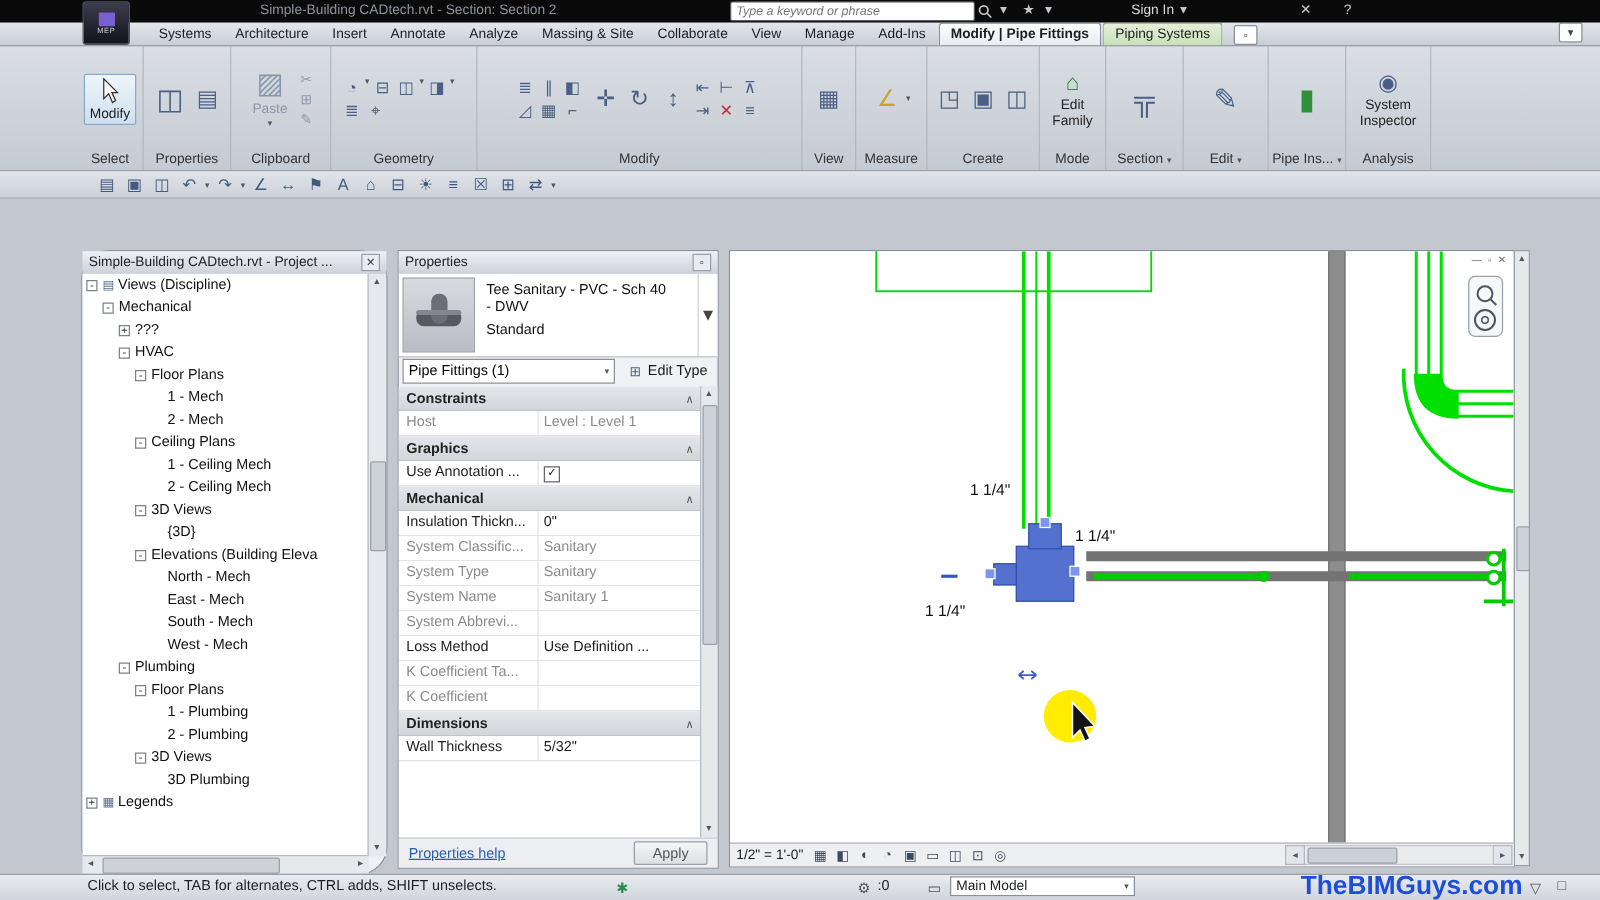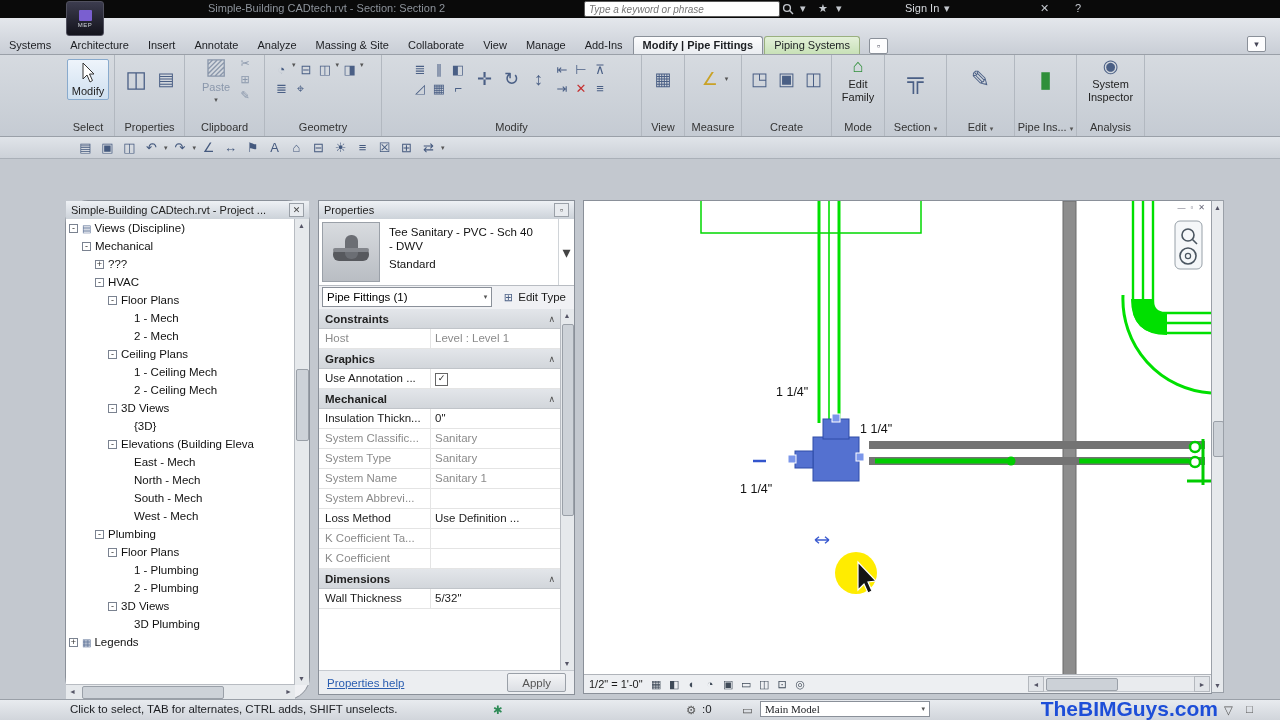--- a/index.html
+++ b/index.html
@@ -12,22 +12,22 @@
     border:1px solid #50505e;border-radius:3px;z-index:40;display:flex;flex-direction:column;align-items:center;justify-content:center;gap:1px;}
   .appbadge .ab-sq{width:13px;height:11px;background:#7a5fd0;border-radius:1px;}
   .appbadge .ab-t{font-size:6px;color:#cfd3da;letter-spacing:.5px;}
   .searchbox{position:absolute;left:584px;top:1px;width:194px;height:14px;background:#fff;border:1px solid #5a5a5a;
     border-radius:2px;display:flex;align-items:center;}
   .searchbox input{border:none;outline:none;width:100%;font-size:10px;font-style:italic;color:#777;
     padding:0 4px;font-family:"Liberation Sans",sans-serif;background:transparent;}
   .tb-ic{position:absolute;top:1px;font-size:11px;color:#c3c7cd;line-height:15px;}
   .signin{position:absolute;left:905px;top:2px;font-size:11px;color:#d6d9de;}
   
-  .tabsrow{position:absolute;left:0;top:18px;width:100%;height:37px;background:linear-gradient(#e4e7ec,#c9ced6);
-    border-bottom:1px solid #9aa0a8;display:flex;align-items:flex-end;box-sizing:border-box;z-index:10;}
+  .tabsrow{position:absolute;left:0;top:18px;width:100%;height:19px;background:linear-gradient(#e4e7ec,#c9ced6);
+    border-bottom:1px solid #9aa0a8;display:flex;align-items:flex-end;padding-left:118px;box-sizing:border-box;z-index:10;}
   .tab{font-size:11px;color:#1c1e22;padding:2px 9px 3px;margin-right:1px;white-space:nowrap;}
   .tab.active{background:linear-gradient(#fdfdfe,#e9ecf0);border:1px solid #8a9099;border-bottom:none;
     border-radius:3px 3px 0 0;font-weight:bold;}
   .tab.contextual{background:linear-gradient(#e3f0d9,#c8e1b7);border:1px solid #9ab07f;border-bottom:none;border-radius:3px 3px 0 0;}
   .tabtool{width:17px;height:14px;background:#fdfdfe;border:1px solid #8a9099;border-radius:2px;margin-left:8px;
     font-size:9px;color:#445;display:inline-flex;align-items:center;justify-content:center;}
   .tabtool.far{position:absolute;right:14px;bottom:2px;}
   
   .ribbon{position:absolute;left:0;top:37px;width:100%;height:100px;background:linear-gradient(#dadee3,#c5cbd3);
     border-bottom:1px solid #9aa0a8;display:flex;padding-left:62px;box-sizing:border-box;}
@@ -110,22 +110,22 @@
   .hsb2{margin-left:auto;margin-right:1px;display:flex;align-items:center;height:14px;}
   .hsb2 .sb2{width:14px;height:14px;font-size:7px;color:#556;background:#e2e5e9;border:1px solid #b4b8be;
     display:flex;align-items:center;justify-content:center;}
   .hsb2 .track{width:150px;height:14px;background:#e9ebee;border-top:1px solid #c4c8ce;border-bottom:1px solid #c4c8ce;position:relative;}
   .hsb2 .thumb2{position:absolute;left:2px;top:1px;width:70px;height:11px;background:#ccd1d7;border:1px solid #9aa0a8;border-radius:2px;}
   .canvas-vsb{position:absolute;left:1211px;top:200px;width:13px;height:493px;background:#e6e9ec;border:1px solid #9aa0a8;box-sizing:border-box;}
   
   .statusbar{position:absolute;left:0;bottom:0;width:100%;height:20px;background:linear-gradient(#e8ebef,#d1d5db);
     border-top:1px solid #9aa0a8;font-size:11.5px;color:#1c1e22;z-index:30;}
   .sb-item{position:absolute;top:3px;white-space:nowrap;}
-  .sb-combo{position:absolute;left:760px;top:1px;width:170px;height:16px;background:#fff;border:1px solid #8a9099;
-    font-size:11px;display:flex;align-items:center;justify-content:space-between;padding:0 4px;box-sizing:border-box;font-family:Liberation Serif, serif;}
+  .sb-combo{position:absolute;left:760px;top:1px;width:148px;height:16px;background:#fff;border:1px solid #8a9099;
+    font-size:11px;display:flex;align-items:center;justify-content:space-between;padding:0 4px;box-sizing:border-box;}
   .watermark{position:absolute;right:62px;bottom:-1px;font-size:21px;font-weight:bold;color:#1d4ed8;z-index:60;letter-spacing:0;}
 </style>
 </head>
 <body>
 
 <div class="screen">
 
   <div class="titlebar">
     <span class="title">Simple-Building CADtech.rvt - Section: Section 2</span>
     <div class="searchbox">
@@ -420,29 +420,29 @@
           <span class="tsp"></span>
           <span class="tgl">-</span>
           <span>Elevations (Building Eleva</span>
         </div>
         <div class="trow">
           <span class="tsp"></span>
           <span class="tsp"></span>
           <span class="tsp"></span>
           <span class="tsp"></span>
           <span class="tsp2"></span>
+          <span>North - Mech</span>
+        </div>
+        <div class="trow">
+          <span class="tsp"></span>
+          <span class="tsp"></span>
+          <span class="tsp"></span>
+          <span class="tsp"></span>
+          <span class="tsp2"></span>
           <span>East - Mech</span>
-        </div>
-        <div class="trow">
-          <span class="tsp"></span>
-          <span class="tsp"></span>
-          <span class="tsp"></span>
-          <span class="tsp"></span>
-          <span class="tsp2"></span>
-          <span>North - Mech</span>
         </div>
         <div class="trow">
           <span class="tsp"></span>
           <span class="tsp"></span>
           <span class="tsp"></span>
           <span class="tsp"></span>
           <span class="tsp2"></span>
           <span>South - Mech</span>
         </div>
         <div class="trow">

